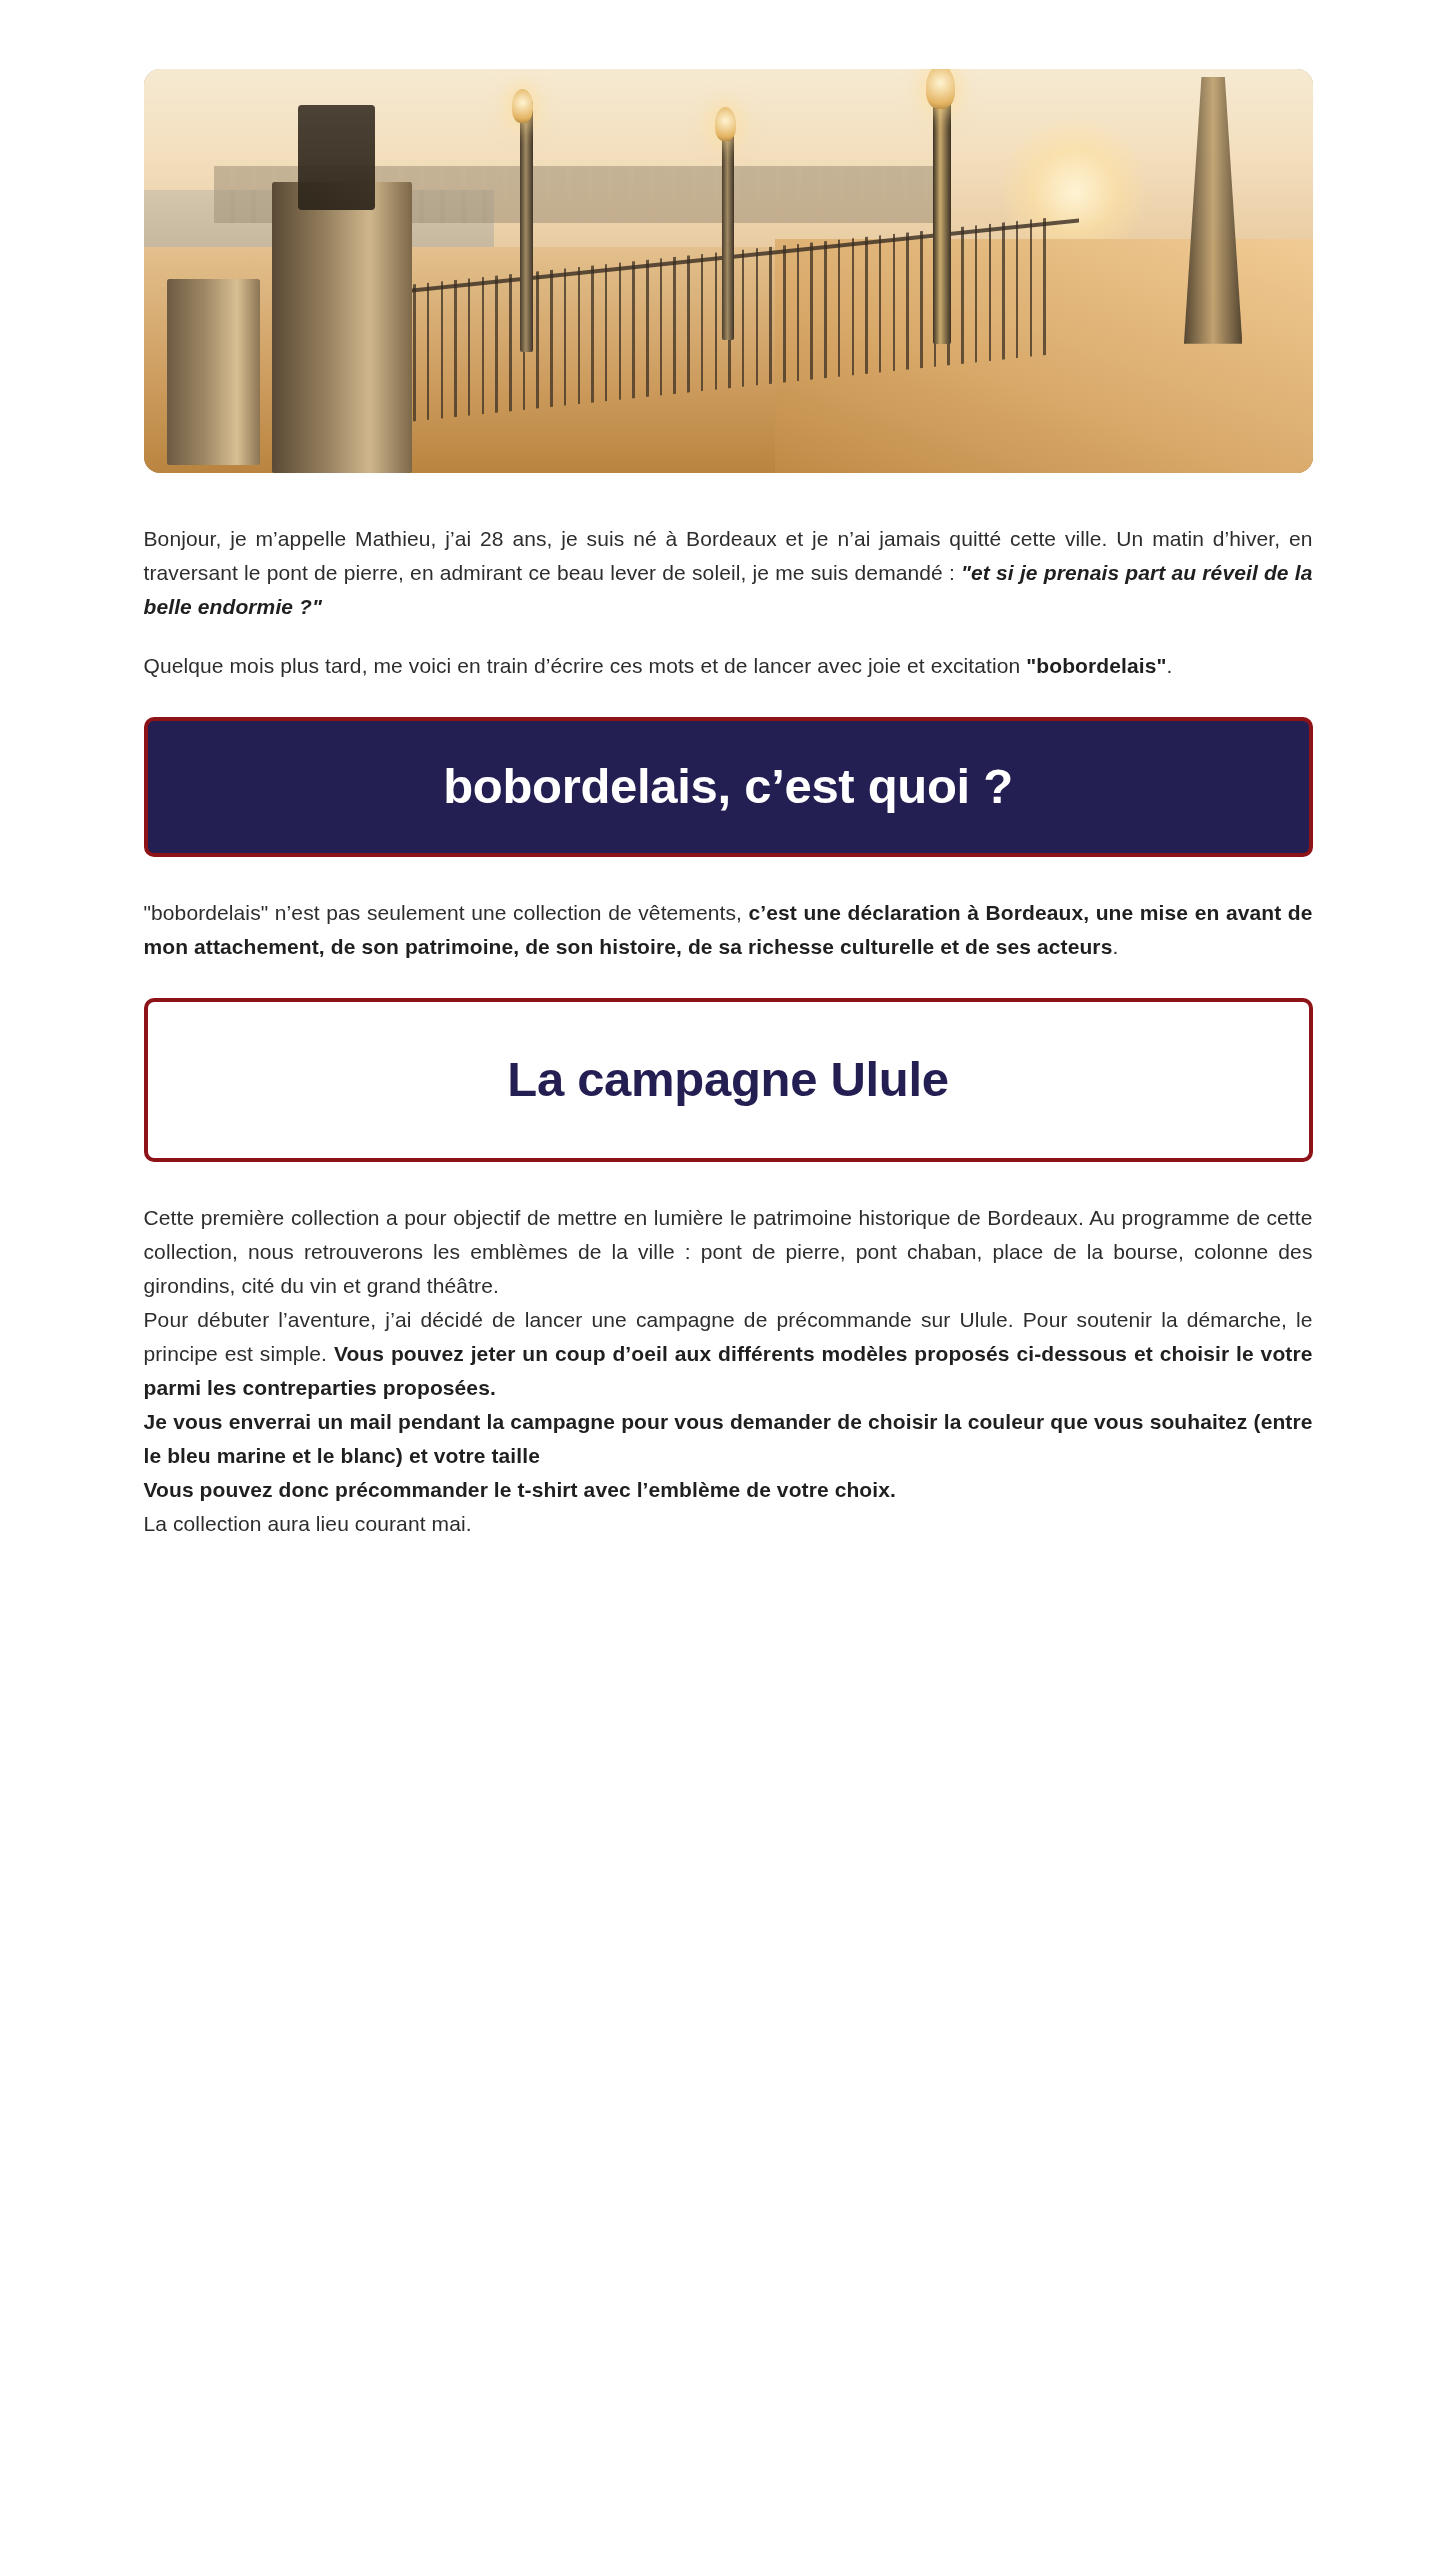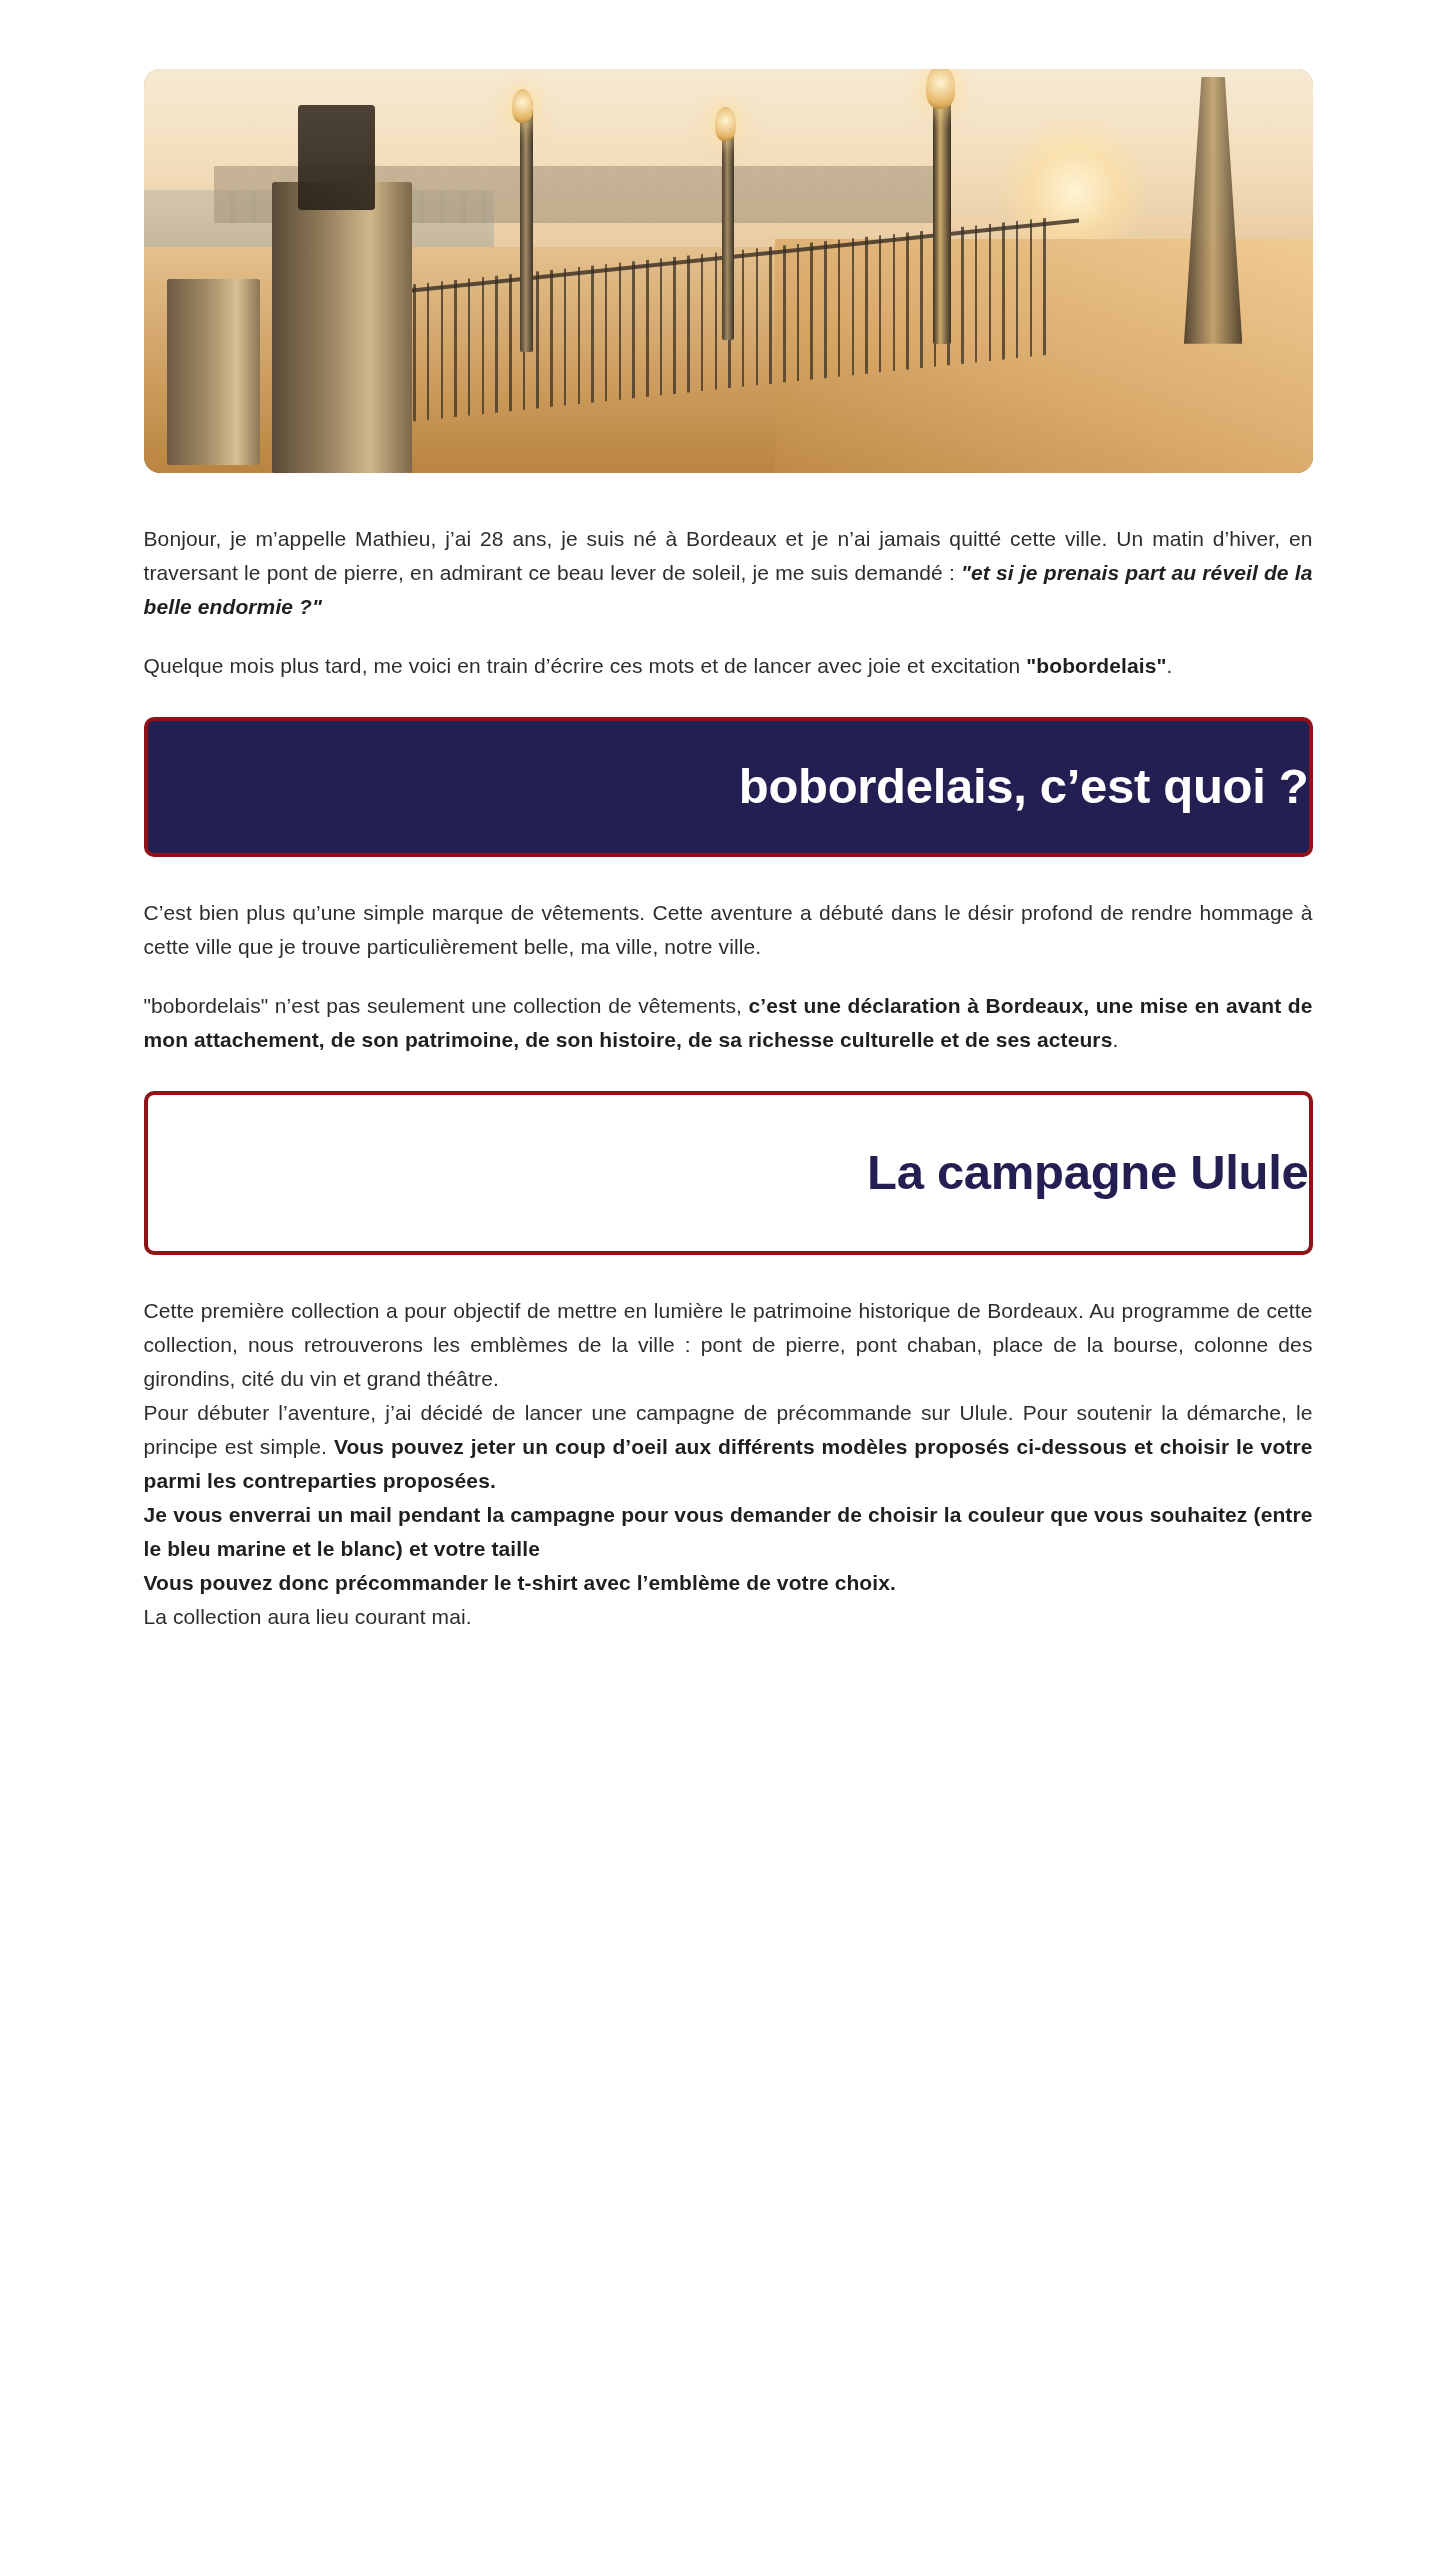--- a/index.html
+++ b/index.html
@@ -166,21 +166,21 @@
 
   
   .banner {
     box-sizing: border-box;
     width: 1169px;
     margin: 34px 0 39px 0;
     border: 4.4px solid #8d1318;
     border-radius: 10px;
     display: flex;
     align-items: center;
-    justify-content: flex-end;
+    justify-content: center;
     text-align: center;
   }
   .banner-filled {
     background: #241f53;
     height: 140px;
   }
   .banner-filled .banner-text {
     color: #ffffff;
   }
   .banner-outline {
@@ -226,21 +226,20 @@
     </div>
 
     <p class="para first-para"><span>Bonjour, je m’appelle Mathieu, j’ai 28 ans, je suis né à Bordeaux et je n’ai jamais quitté cette ville. Un matin d’hiver, en traversant le pont de pierre, en admirant ce beau lever de soleil, je me suis demandé : </span><span class="bi">"et si je prenais part au réveil de la belle endormie ?"</span></p>
 
     <p class="para"><span>Quelque mois plus tard, me voici en train d’écrire ces mots et de lancer avec joie et excitation </span><span class="b">"bobordelais"</span><span>.</span></p>
 
     <div class="banner banner-filled">
       <span class="banner-text">bobordelais, c’est quoi ?</span>
     </div>
 
-    <p class="para">C’est bien plus qu’une simple marque de vêtements. Cette aventure a débuté dans le désir profond de rendre hommage à cette ville que je trouve particulièrement belle, ma ville, notre ville.</p>
 
     <p class="para"><span>"bobordelais" n’est pas seulement une collection de vêtements, </span><span class="b">c’est une déclaration à Bordeaux, une mise en avant de mon attachement, de son patrimoine, de son histoire, de sa richesse culturelle et de ses acteurs</span><span>.</span></p>
 
 
 
     <div class="banner banner-outline">
       <span class="banner-text">La campagne Ulule</span>
     </div>
 
     <p class="para tight">Cette première collection a pour objectif de mettre en lumière le patrimoine historique de Bordeaux. Au programme de cette collection, nous retrouverons les emblèmes de la ville : pont de pierre, pont chaban, place de la bourse, colonne des girondins, cité du vin et grand théâtre.</p>

